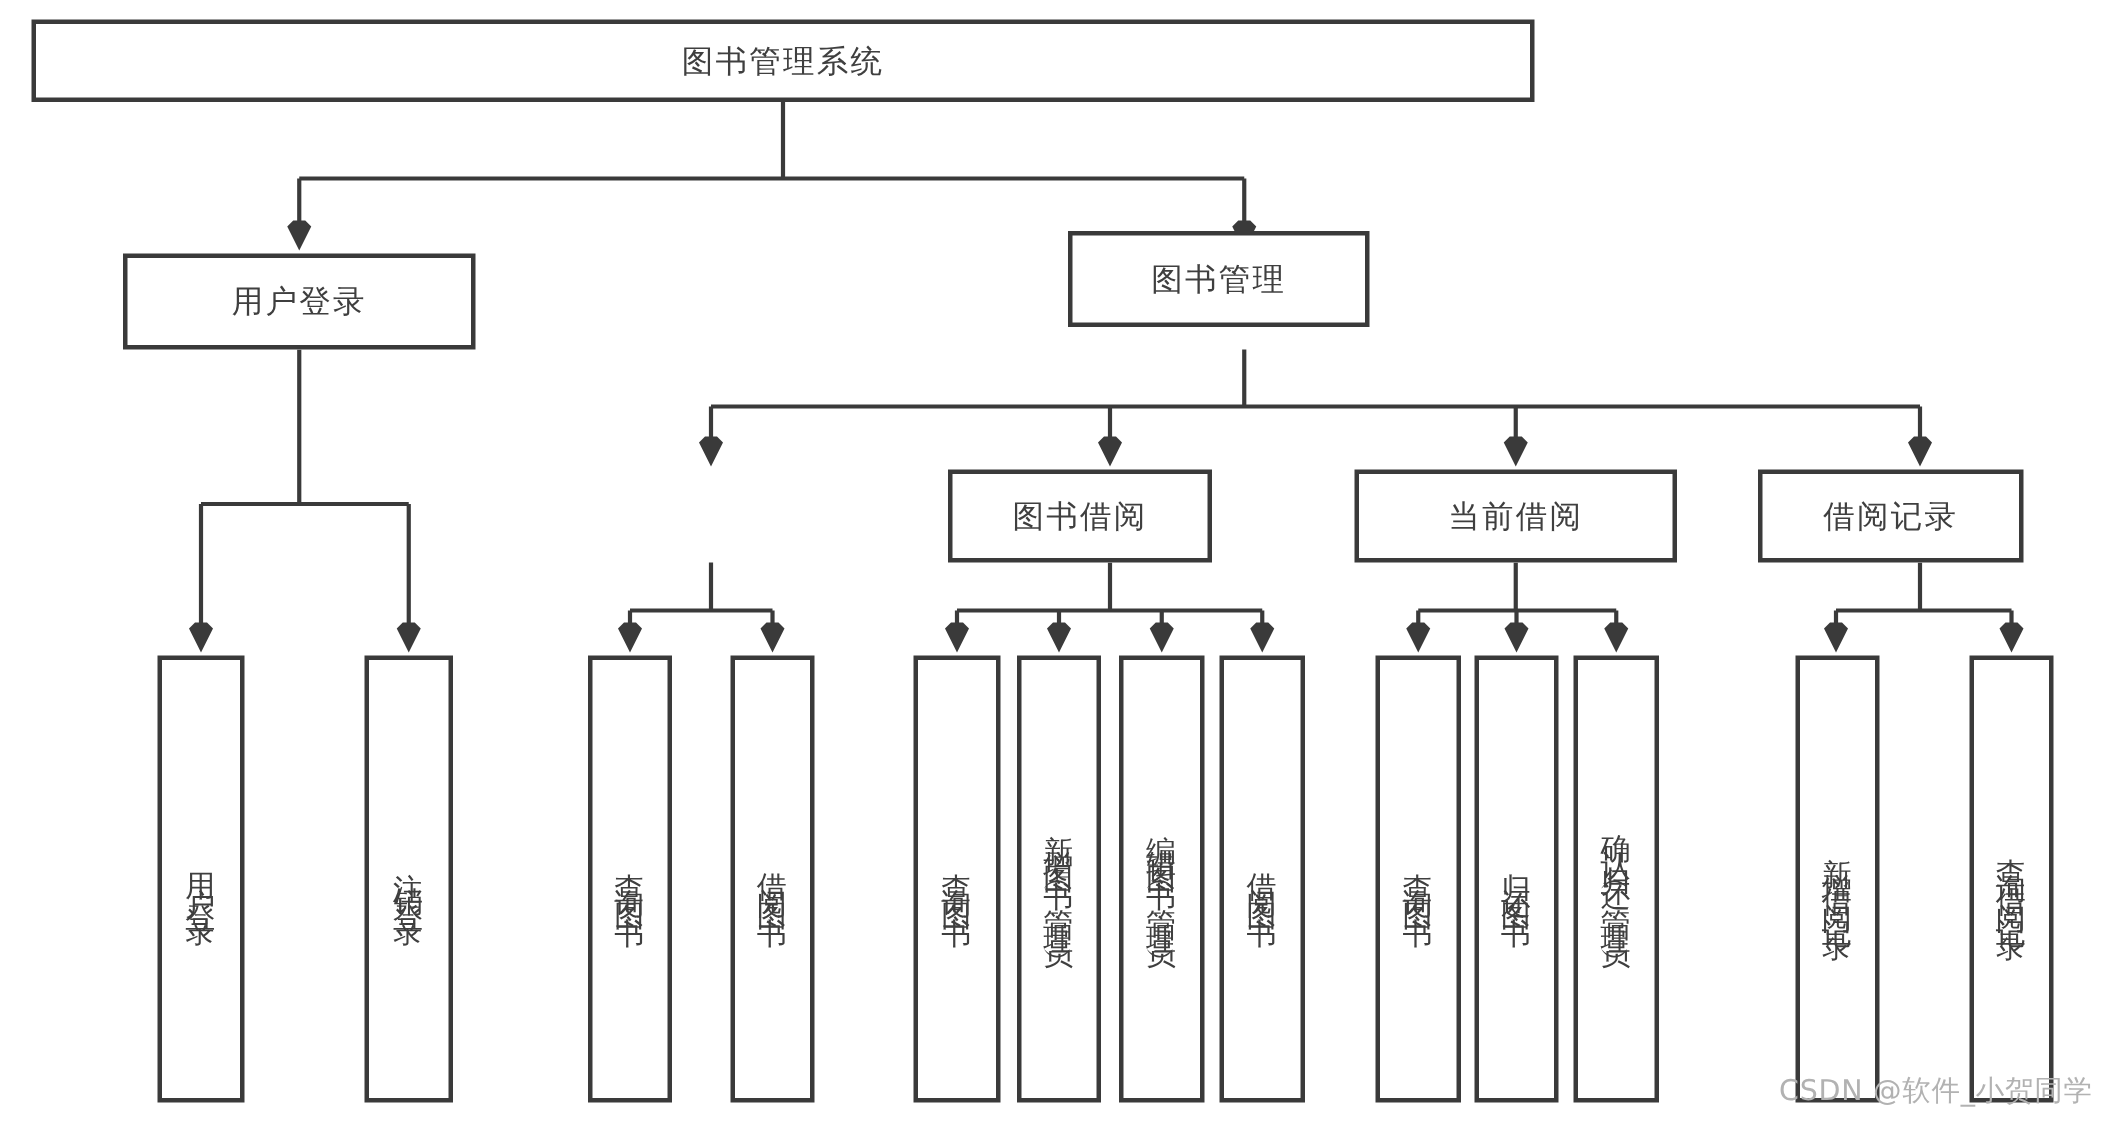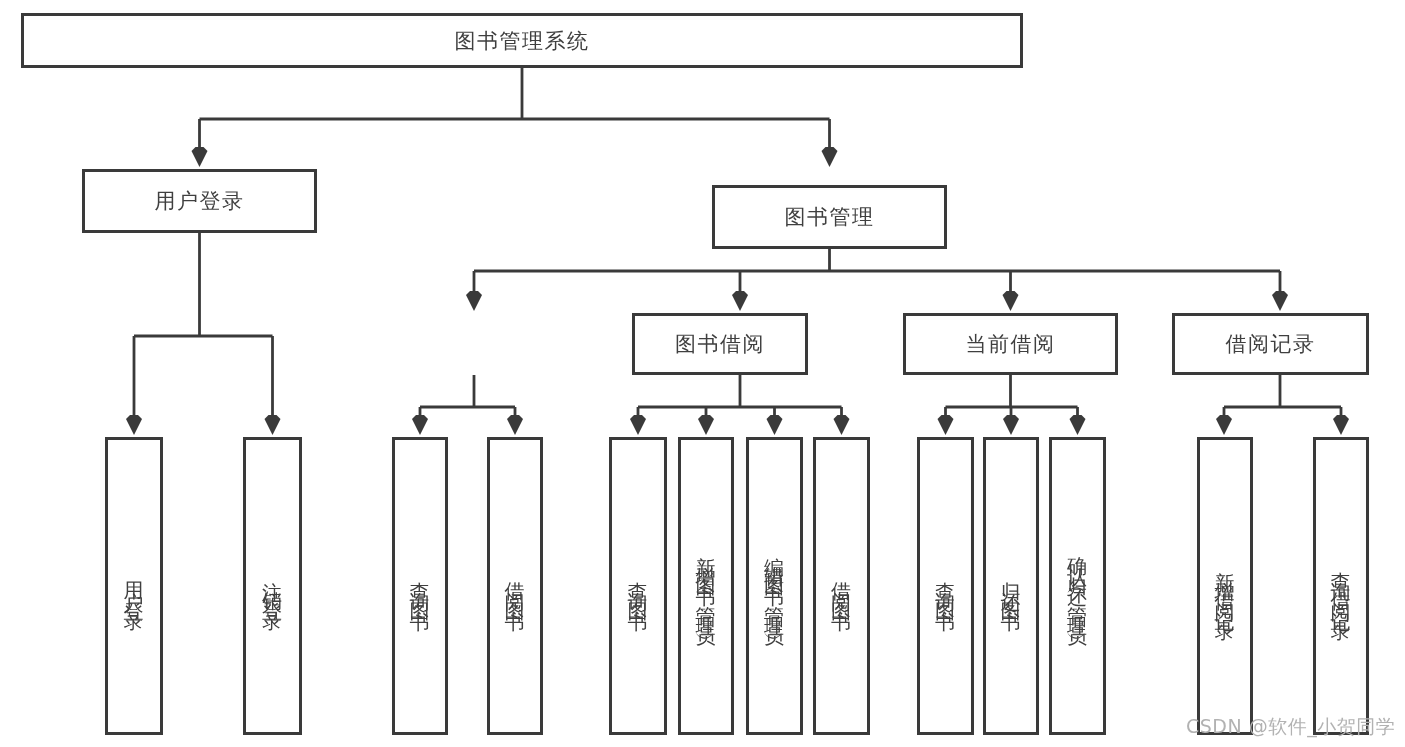--- a/index.html
+++ b/index.html
@@ -111,25 +111,25 @@
       <polygon points="1003,419 1007,415 1015,415 1019,419 1011,435"></polygon>
       <polygon points="1069.5,419 1073.5,415 1081.5,415 1085.5,419 1077.5,435"></polygon>
       <polygon points="1216,419 1220,415 1228,415 1232,419 1224,435"></polygon>
       <polygon points="1333,419 1337,415 1345,415 1349,419 1341,435"></polygon>
     </g>
   </svg>
 
   <div class="node h" style="left:21px;top:13px;width:1002px;height:55px;">图书管理系统</div>
 
   <div class="node h" style="left:82px;top:169px;width:235px;height:64px;">用户登录</div>
-  <div class="node h" style="left:712px;top:185px;width:235px;height:64px;">图书管理</div>
+  <div class="node h" style="left:712px;top:154px;width:201px;height:64px;">图书管理</div>
 
   <div class="node h" style="left:632px;top:313px;width:176px;height:62px;">图书借阅</div>
   <div class="node h" style="left:903px;top:313px;width:215px;height:62px;">当前借阅</div>
-  <div class="node h" style="left:1172px;top:313px;width:197px;height:62px;">借阅记录</div>
+  <div class="node h" style="left:1172px;top:313px;width:177px;height:62px;">借阅记录</div>
 
   <div class="node v" style="left:105px;top:437px;width:58px;height:298px;">
     <span class="vt">用户登录</span>
   </div>
   <div class="node v" style="left:243px;top:437px;width:59px;height:298px;">
     <span class="vt">注销登录</span>
   </div>
 
   <div class="node v" style="left:392px;top:437px;width:56px;height:298px;">
     <span class="vt">查询图书</span>

